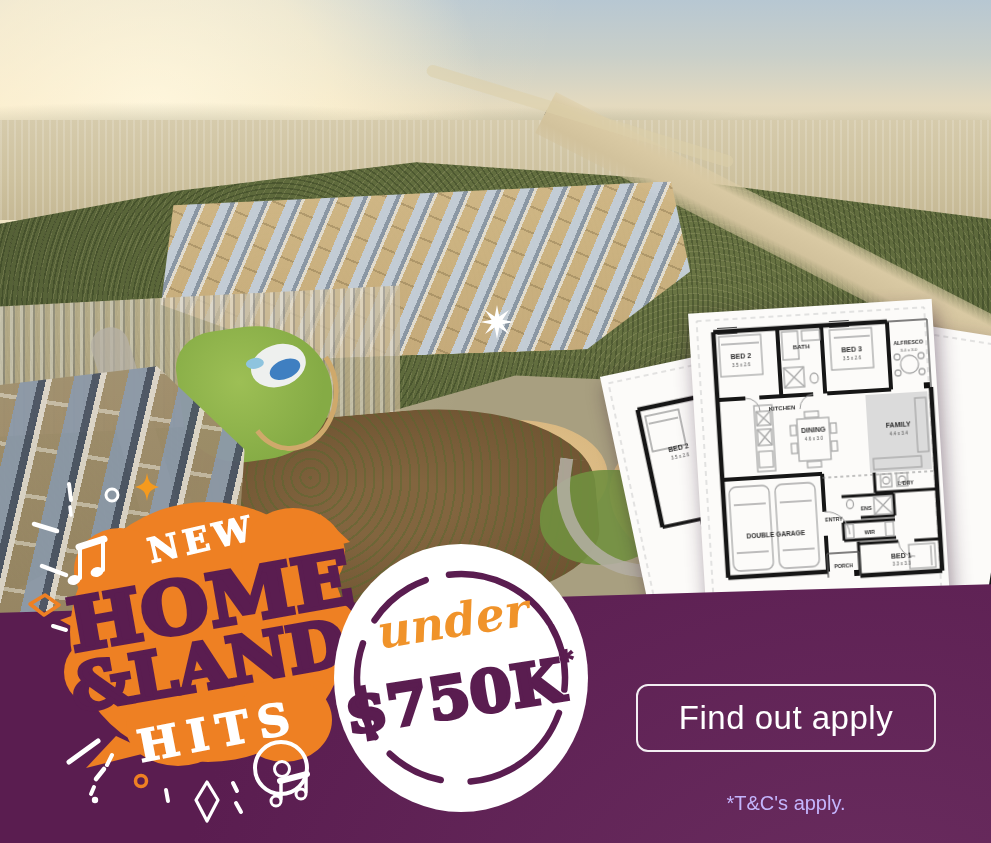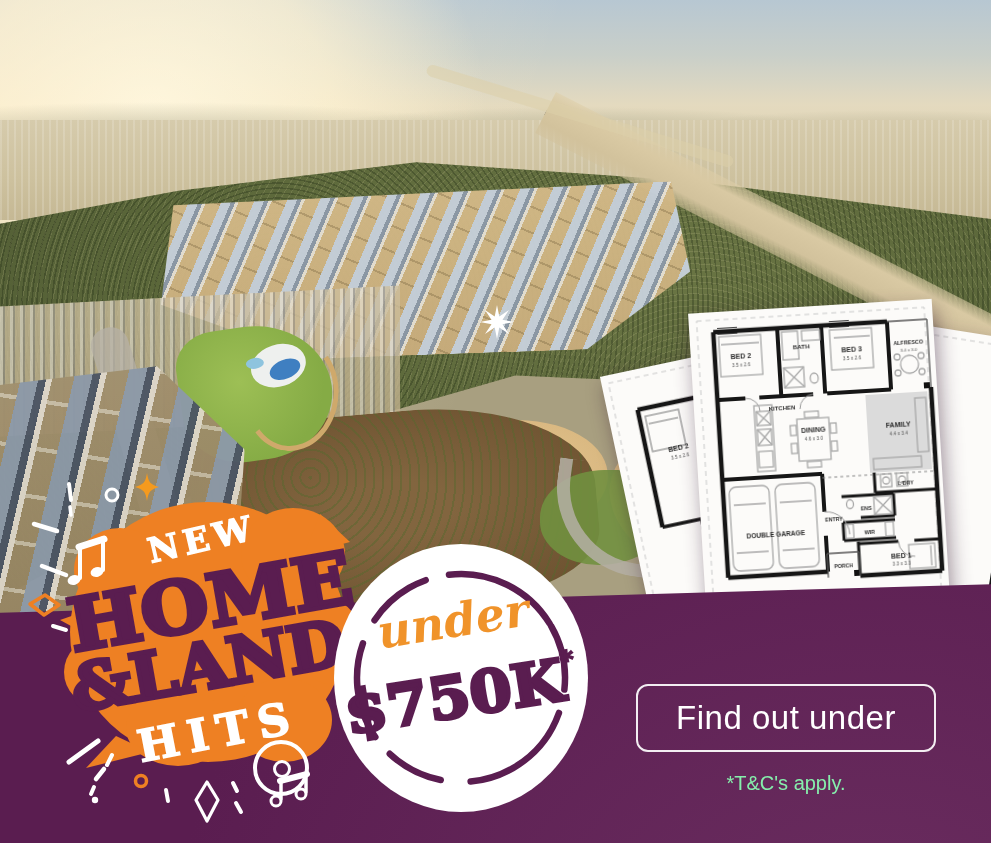--- a/index.html
+++ b/index.html
@@ -78,21 +78,21 @@
   
   #roundel{position:absolute;left:333px;top:542px;width:256px;height:272px;z-index:21;}
   #roundel svg{position:absolute;inset:0;}
   .r-under{position:absolute;left:50%;top:52px;font-family:"DejaVu Serif",serif;font-style:italic;font-weight:bold;font-size:46px;color:#f0932a;transform:translateX(-50%) rotate(-9deg);margin-left:-8px;white-space:nowrap;}
   .r-price{position:absolute;left:50%;top:122px;font-family:"DejaVu Serif",serif;font-weight:bold;font-size:58px;color:#5a1d50;-webkit-text-stroke:3.5px #5a1d50;transform:translateX(-50%) rotate(-9deg) scaleX(1.04);white-space:nowrap;line-height:1;}
   .r-price .ast{font-size:26px;vertical-align:30px;-webkit-text-stroke:1.5px #5a1d50;}
 
   
   #cta{position:absolute;left:636px;top:684px;width:300px;z-index:20;text-align:center;}
   .btn{display:flex;align-items:center;justify-content:center;width:300px;height:68px;border:2px solid rgba(255,255,255,.92);border-radius:12px;color:#fff;font-size:33px;font-weight:300;letter-spacing:.5px;cursor:pointer;box-sizing:border-box;background:transparent;font-family:"Liberation Sans",sans-serif;}
-  .terms{margin-top:20px;color:#86efac;font-size:20px;}
+  .terms{margin-top:40px;color:#c4b5fd;font-size:20px;}
 
   
   #decor{position:absolute;inset:0;z-index:30;pointer-events:none;}
 </style>
 </head>
 <body>
 
 <div class="stage">
 
   <div id="photo">
@@ -295,21 +295,21 @@
   <div id="roundel">
     <svg viewBox="0 0 256 272" width="256" height="272">
       <ellipse cx="128" cy="136" rx="127" ry="134" fill="#ffffff"></ellipse>
       <circle cx="128" cy="136" r="104" fill="none" stroke="#5a1d50" stroke-width="6.5" stroke-linecap="round" stroke-dasharray="66 24 118 30 58 22 98 26" transform="rotate(-30 128 136)"></circle>
     </svg>
     <div class="r-under">under</div>
     <div class="r-price"><span>$750K</span><span class="ast">*</span></div>
   </div>
 
   <div id="cta">
-    <div class="btn">Find out under</div>
+    <div class="btn">Find out apply</div>
     <div class="terms">*T&amp;C's apply.</div>
   </div>
 
   <svg id="decor" viewBox="0 0 991 843" width="991" height="843">
 
     <path fill="#ffffff" d="M514,322 L502.5,324.3 L509,334 L499.3,327.5 L497,339 L494.7,327.5 L485,334 L491.5,324.3 L480,322 L491.5,319.7 L485,310 L494.7,316.5 L497,305 L499.3,316.5 L509,310 L502.5,319.7 Z"></path>
 
     <path fill="#f59a1e" d="M147,473 C148.5,482 150,484.5 159,487 C150,489.5 148.5,492 147,501 C145.5,492 144,489.5 135,487 C144,484.5 145.5,482 147,473 Z"></path>
 
     <circle cx="112" cy="495" r="6" fill="none" stroke="#ffffff" stroke-width="3"></circle>

